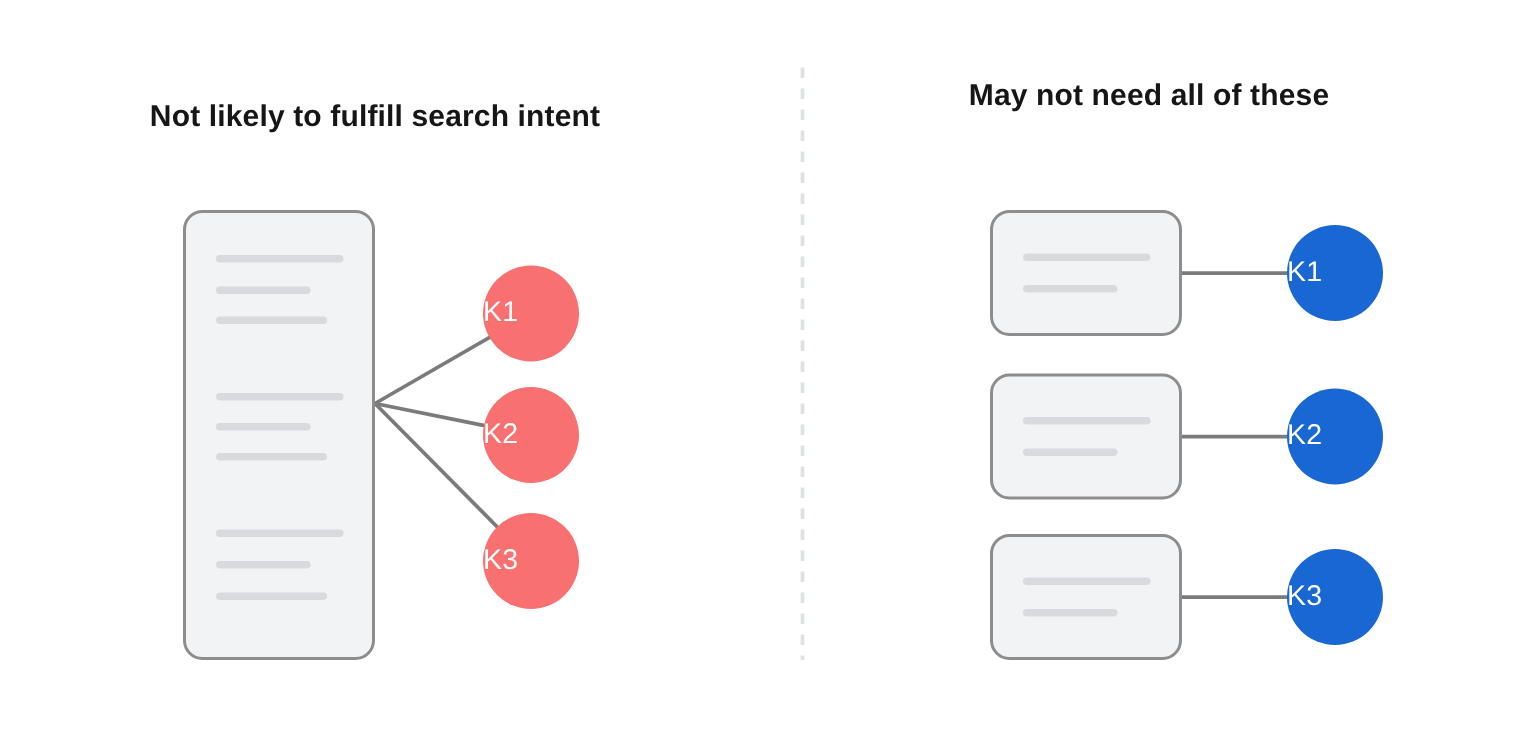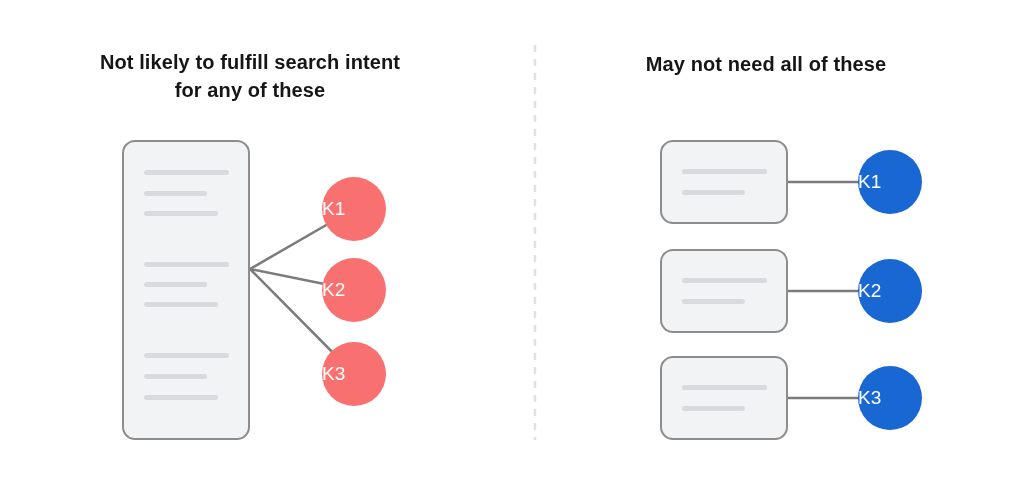--- a/index.html
+++ b/index.html
@@ -24,21 +24,21 @@
   .panel-title {
     position: absolute;
     z-index: 2;
     text-align: center;
     font-weight: bold;
     font-size: 20px;
     line-height: 28px;
     color: #161616;
     letter-spacing: 0.1px;
   }
-  .panel-title.left { left: 30px; top: 48px; width: 440px; }
+  .panel-title.left { left: 30px; top: 64px; width: 440px; }
   .panel-title.right { left: 546px; top: 50px; width: 440px; }
 
   .doc-card {
     position: absolute;
     z-index: 2;
     background: #f2f3f4;
     border: 2.5px solid #8d8d8d;
     border-radius: 13px;
     box-sizing: border-box;
   }
@@ -90,21 +90,20 @@
 
     <line x1="788" y1="182" x2="890" y2="182" stroke="#7b7b7b" stroke-width="2.5"></line>
     <line x1="788" y1="291" x2="890" y2="291" stroke="#7b7b7b" stroke-width="2.5"></line>
     <line x1="788" y1="398" x2="890" y2="398" stroke="#7b7b7b" stroke-width="2.5"></line>
 
     <line x1="535" y1="45" x2="535" y2="440" stroke="#dde1e6" stroke-width="2.5" stroke-dasharray="7 7"></line>
   </svg>
 
   <div class="panel-title left">
     <div>Not likely to fulfill search intent</div>
-    <div>for any of these</div>
   </div>
 
   <div class="panel-title right">
     <div>May not need all of these</div>
   </div>
 
   <div class="doc-card big">
     <div class="skeleton-line sk-long" style="left:20px; top:28px;"></div>
     <div class="skeleton-line sk-short" style="left:20px; top:49px;"></div>
     <div class="skeleton-line sk-med" style="left:20px; top:69px;"></div>

